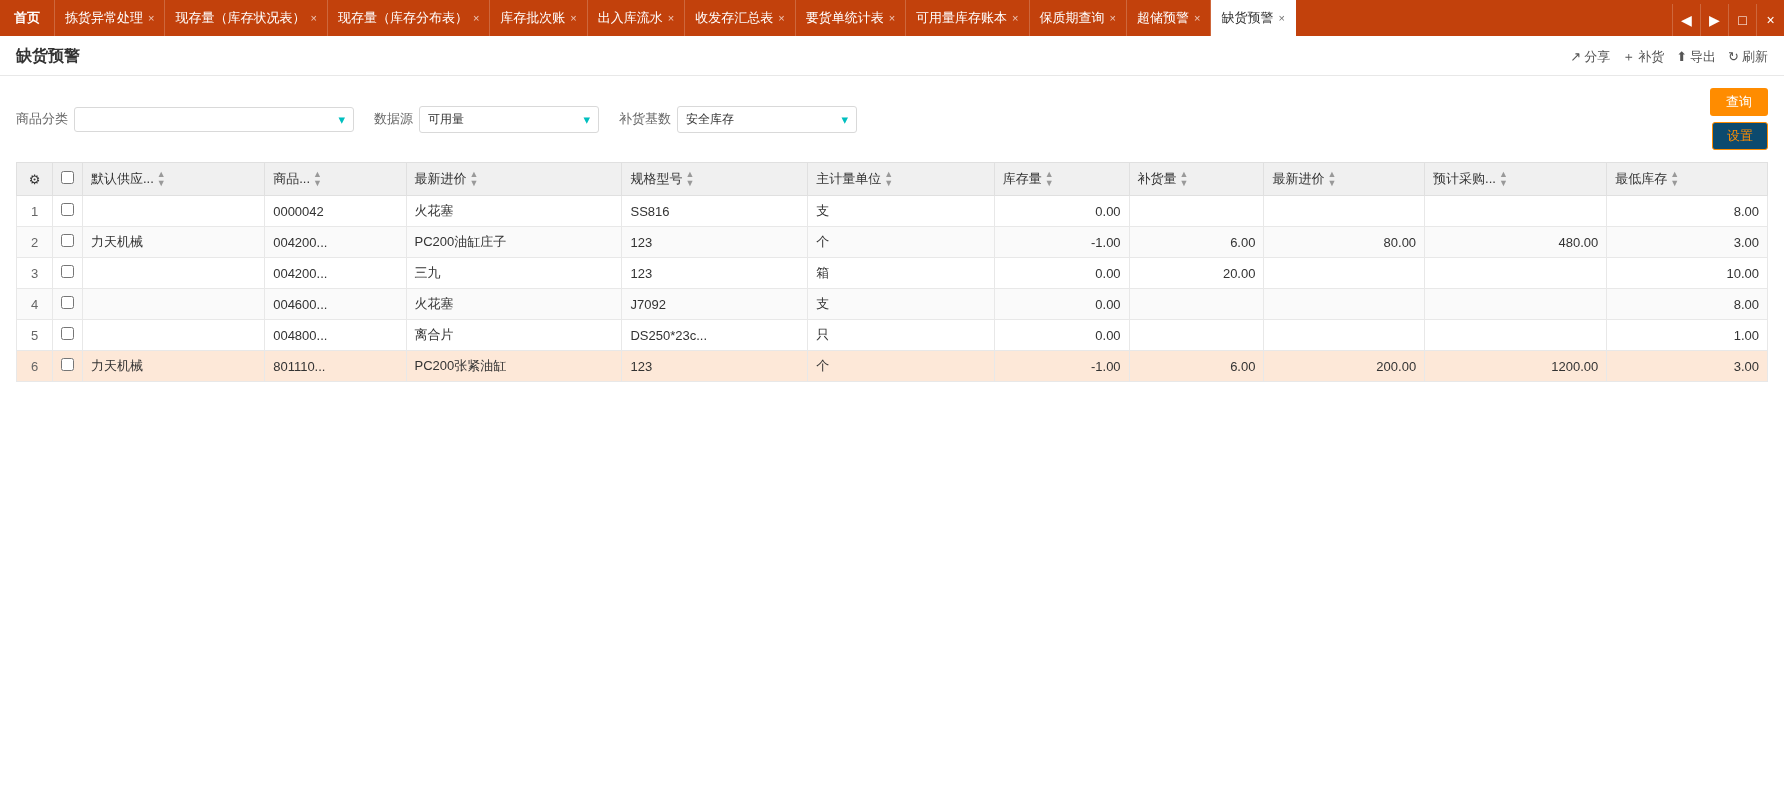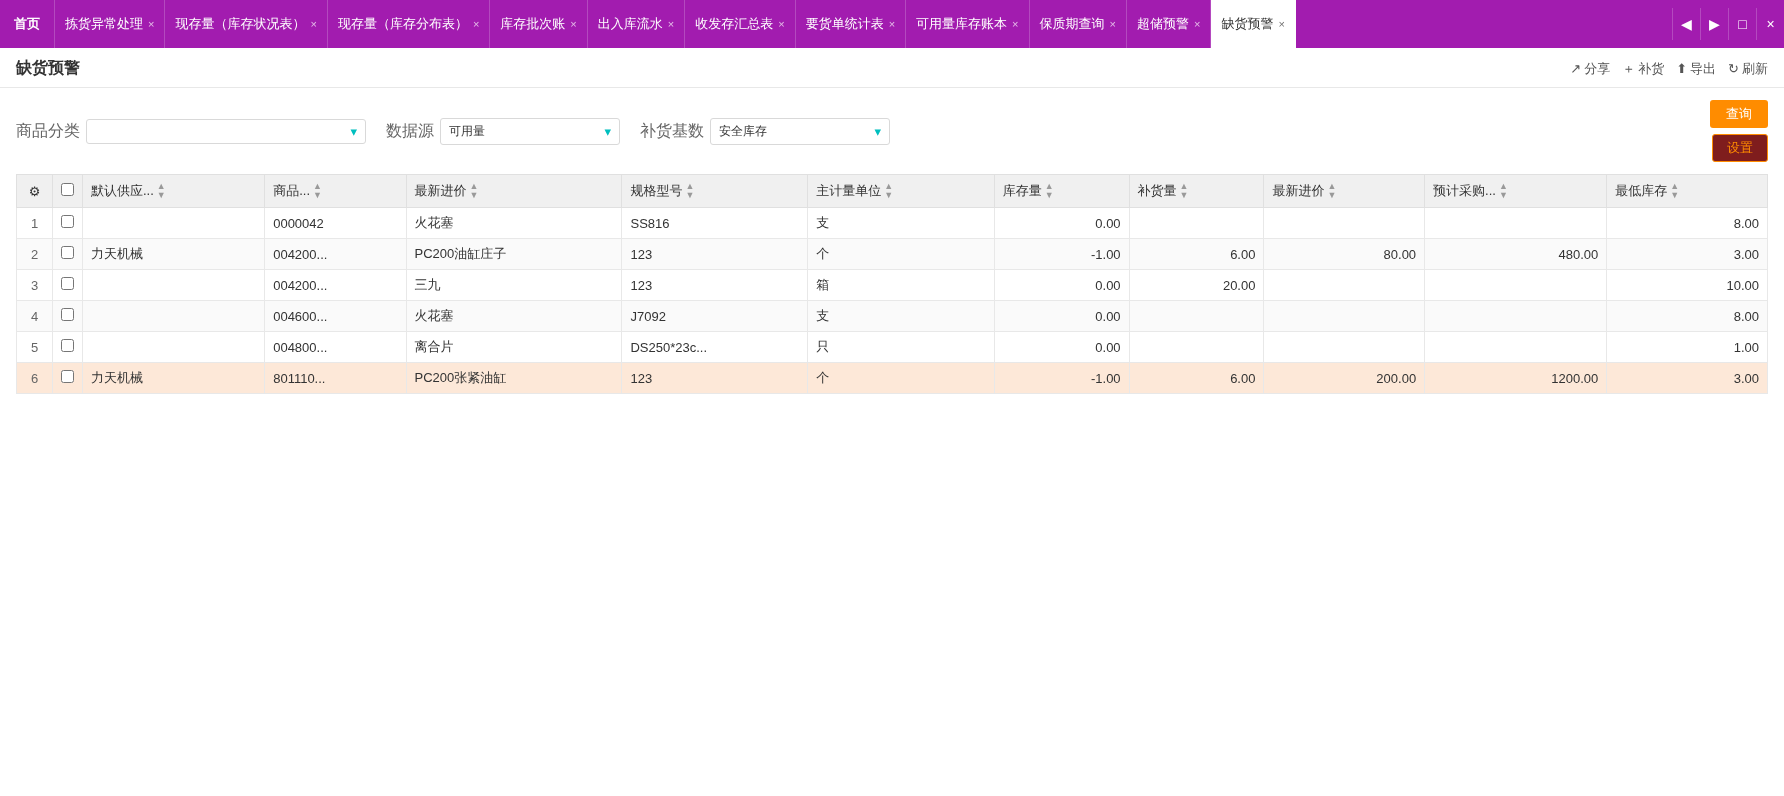--- a/index.html
+++ b/index.html
@@ -1,23 +1,23 @@
 <!DOCTYPE html>
 <html><head>
   <meta charset="utf-8">
   <style>
     * { box-sizing: border-box; margin: 0; padding: 0; font-family: 'Microsoft YaHei', Arial, sans-serif; font-size: 13px; }
     body { background: #f5f5f5; color: #333; }
 
     
     .nav-tabs {
       display: flex;
-      background: #a21caf;
-      height: 48px;
-      align-items: center;
+      background: #c2410c;
+      height: 36px;
+      align-items: flex-end;
       overflow: hidden;
       position: relative;
     }
     .nav-tab {
       display: flex;
       align-items: center;
       padding: 7px 10px;
       height: 100%;
       color: #fff;
       white-space: nowrap;
@@ -99,21 +99,21 @@
       background: #fff;
     }
     .filter-item {
       display: flex;
       align-items: center;
       gap: 6px;
     }
     .filter-label {
       color: #666;
       white-space: nowrap;
-      font-size: 16px;
+      font-size: 13px;
     }
     .filter-select {
       display: flex;
       align-items: center;
       border: 1px solid #d9d9d9;
       border-radius: 3px;
       padding: 4px 8px;
       background: #fff;
       cursor: pointer;
       min-width: 180px;
@@ -134,21 +134,21 @@
     .btn-query {
       background: #ff8c00;
       color: #fff;
       border: none;
       border-radius: 3px;
       padding: 5px 16px;
       cursor: pointer;
       font-size: 13px;
     }
     .btn-settings {
-      background: #7f1d1d;
+      background: #0c4a6e;
       color: #ff8c00;
       border: 1px solid #ff8c00;
       border-radius: 3px;
       padding: 4px 14px;
       cursor: pointer;
       font-size: 13px;
     }
     .filter-right {
       margin-left: auto;
       display: flex;

